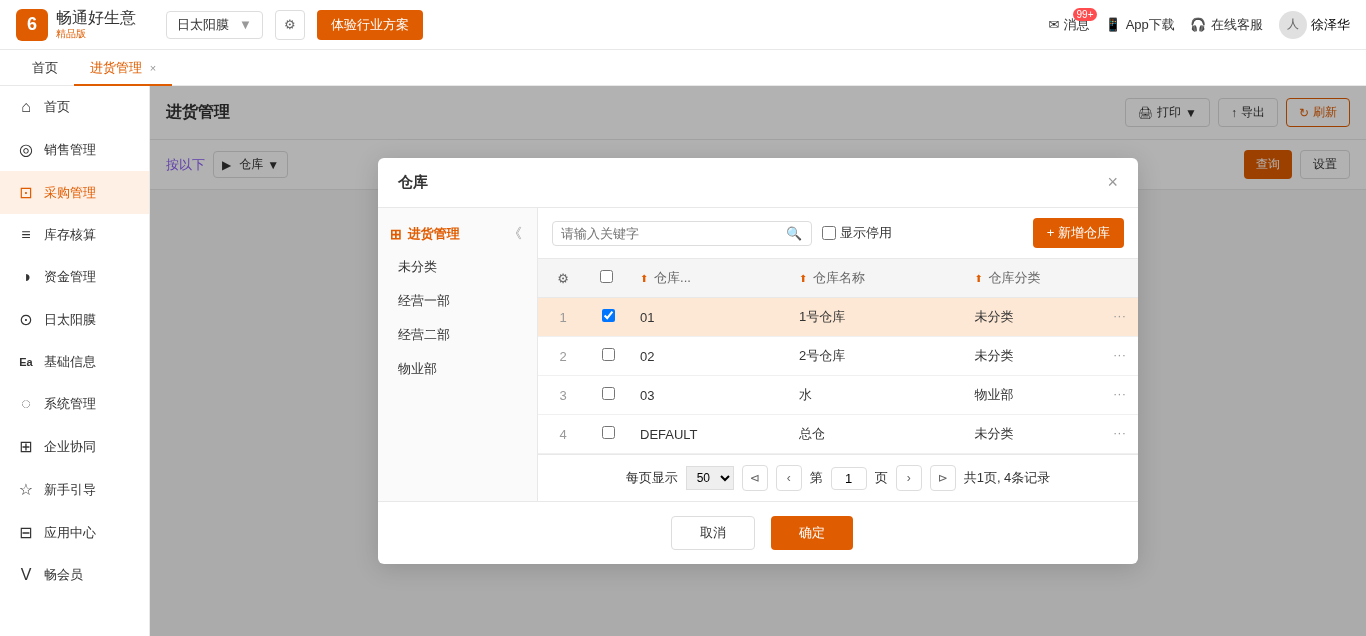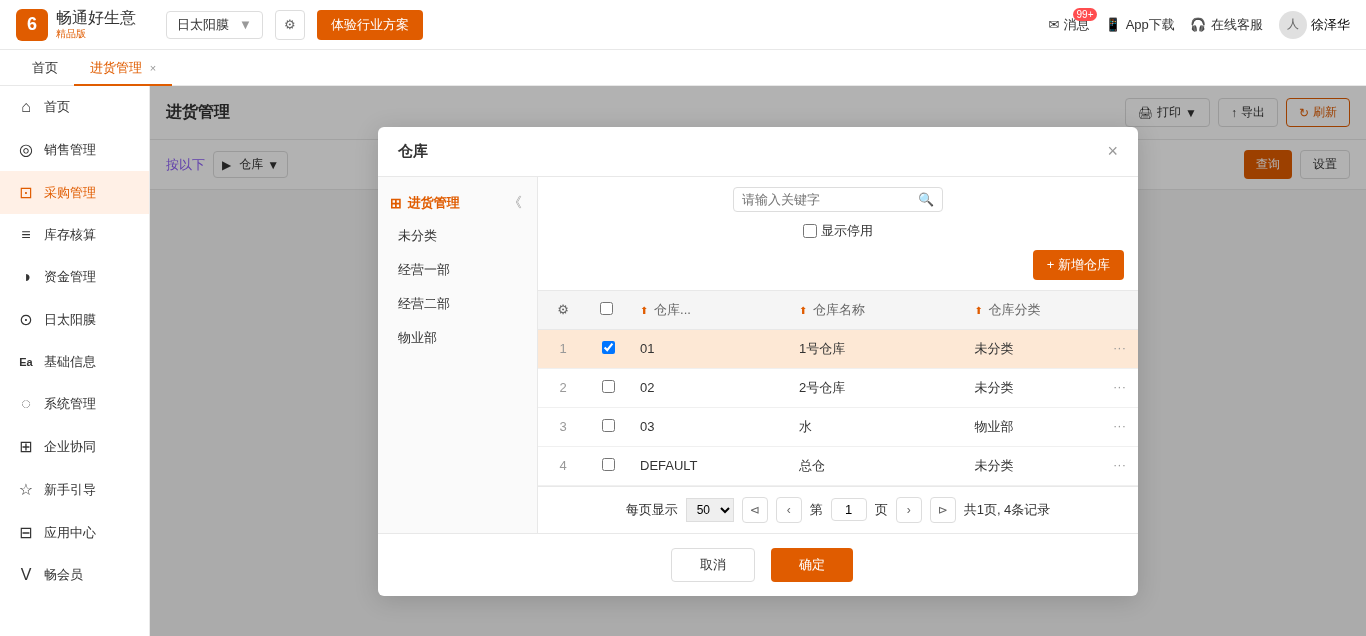--- a/index.html
+++ b/index.html
@@ -230,21 +230,20 @@
       display: flex;
       flex-direction: column;
       overflow: hidden;
     }
     .modal-toolbar {
       display: flex;
       align-items: center;
       padding: 10px 14px;
       gap: 10px;
       border-bottom: 1px solid #e8e8e8;
-      flex-direction: column;
     }
     .search-input-wrap {
       display: flex;
       align-items: center;
       border: 1px solid #ddd;
       border-radius: 4px;
       padding: 4px 8px;
       flex: 1;
       max-width: 260px;
     }

